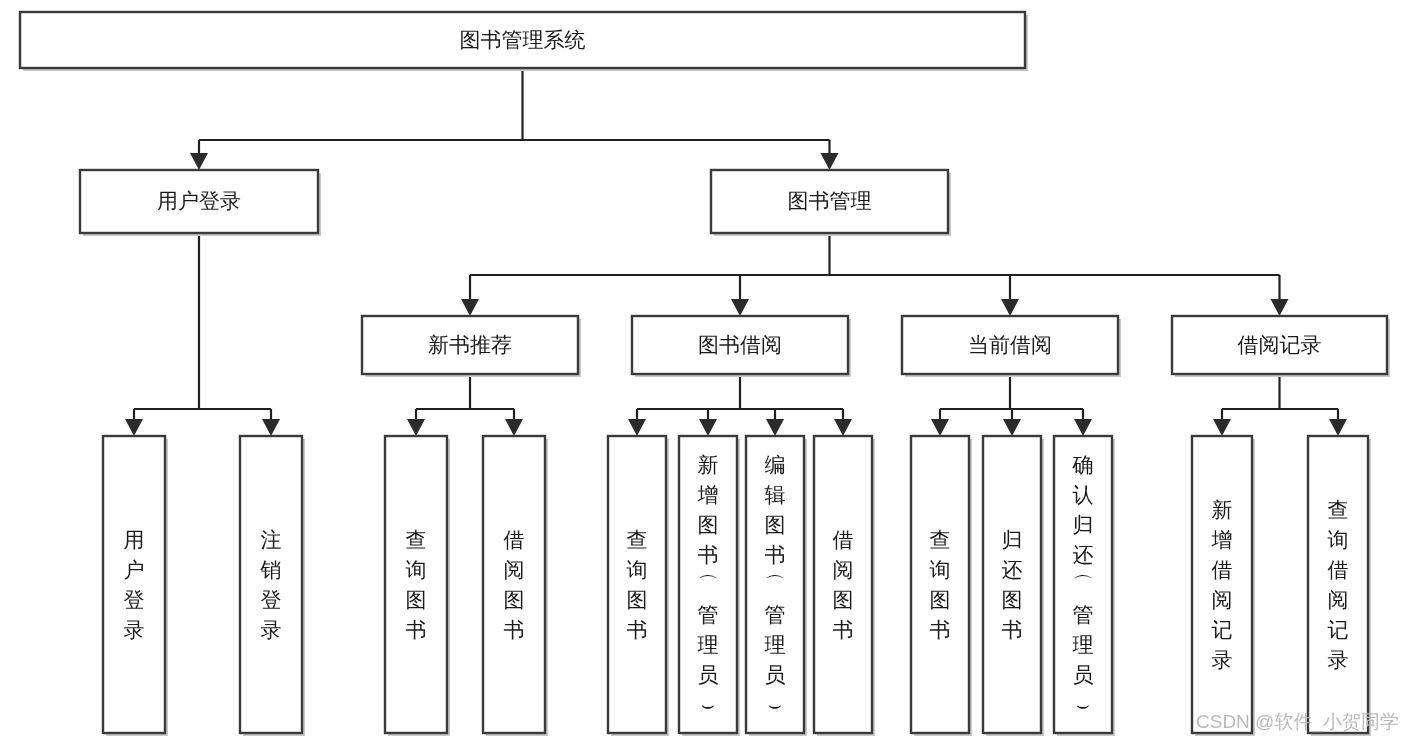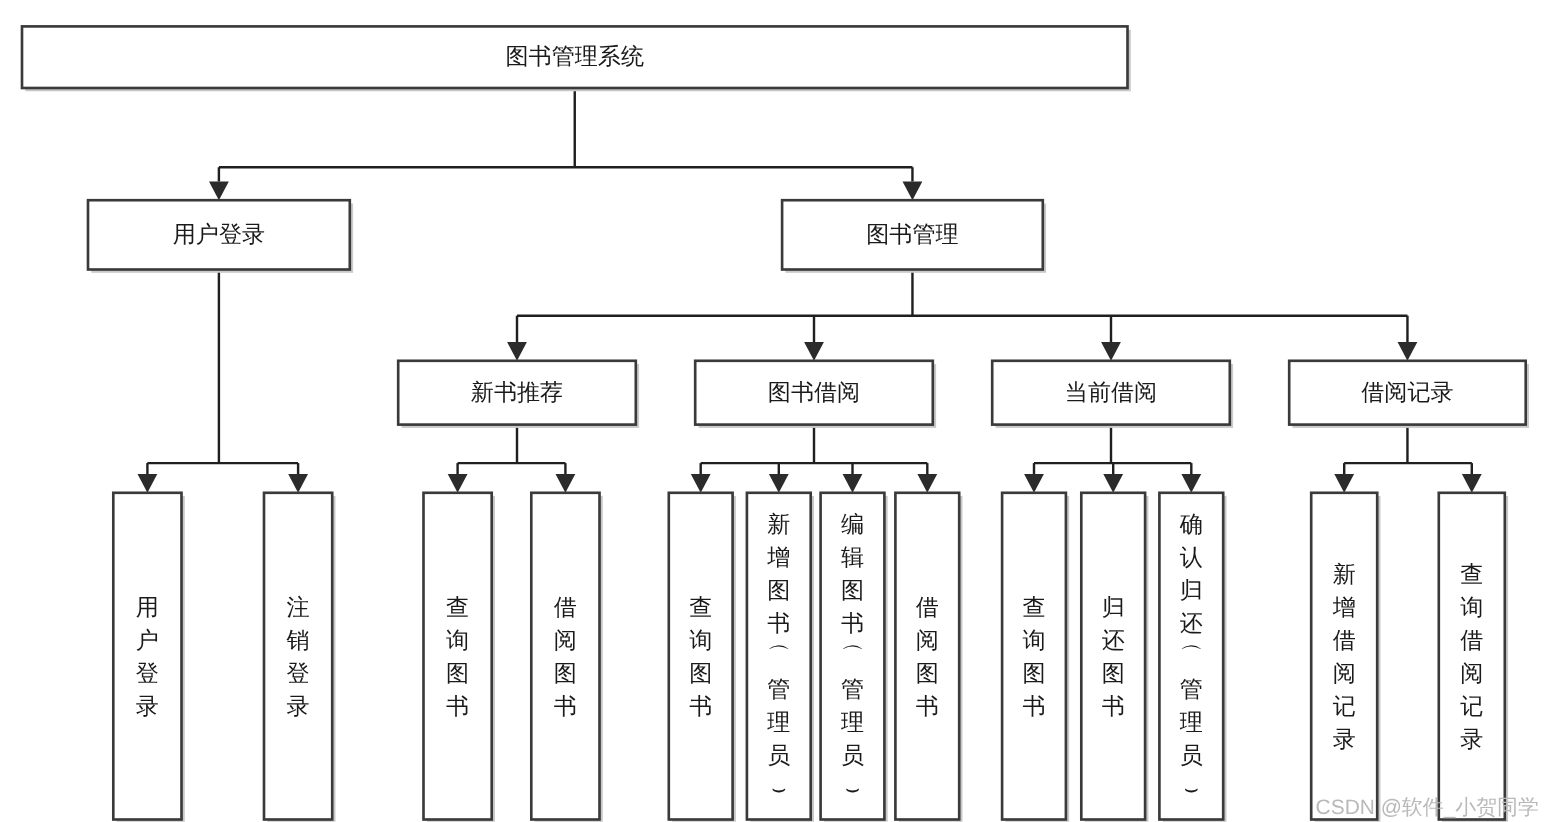--- a/index.html
+++ b/index.html
@@ -10,21 +10,21 @@
   body {
     width: 1405px;
     height: 747px;
     position: relative;
     overflow: hidden;
     font-family: "Liberation Sans", "DejaVu Sans", sans-serif;
   }
   #diagram-root {
     position: absolute;
     left: 0;
-    top: 12px;
+    top: 0;
     width: 1405px;
     height: 531px;
   }
   svg.diagram-canvas {
     display: block;
     width: 1405px;
     height: 747px;
   }
   .node-box {
     fill: #ffffff;

